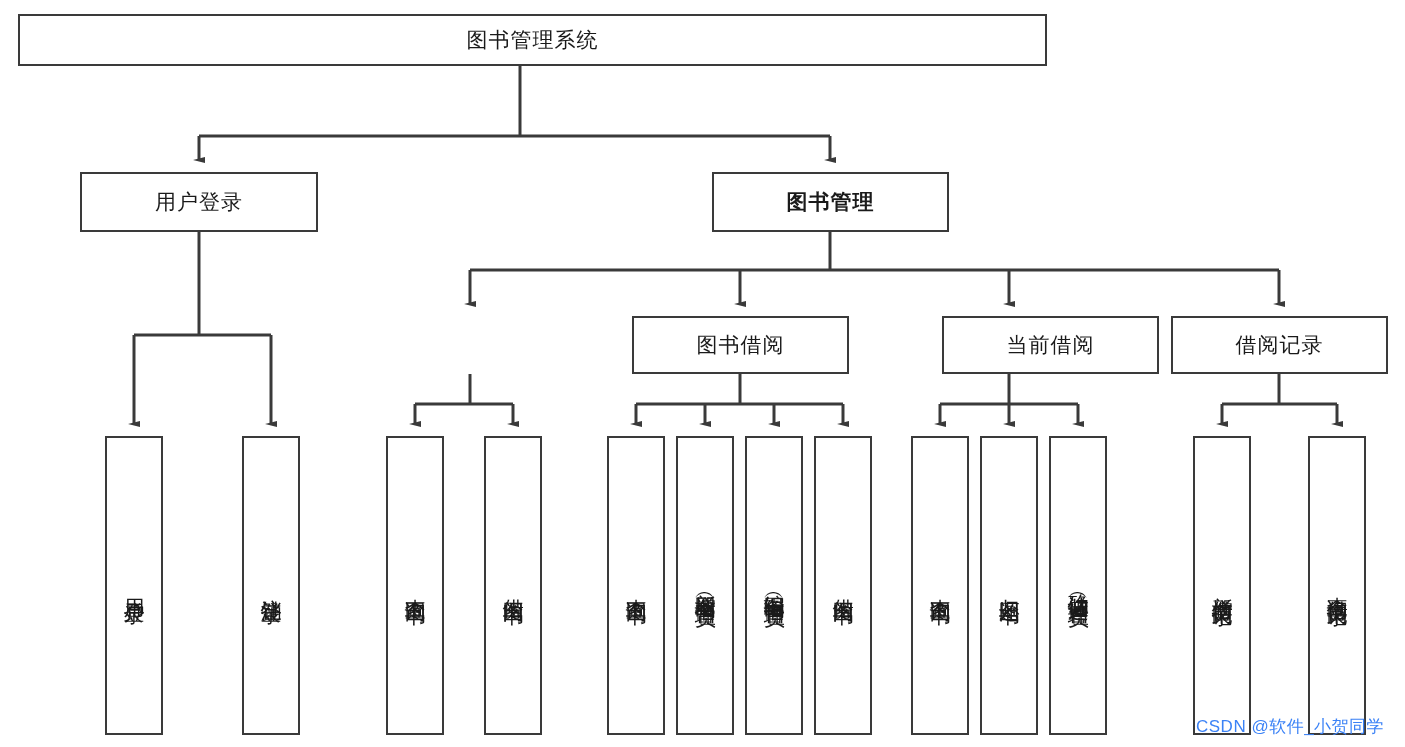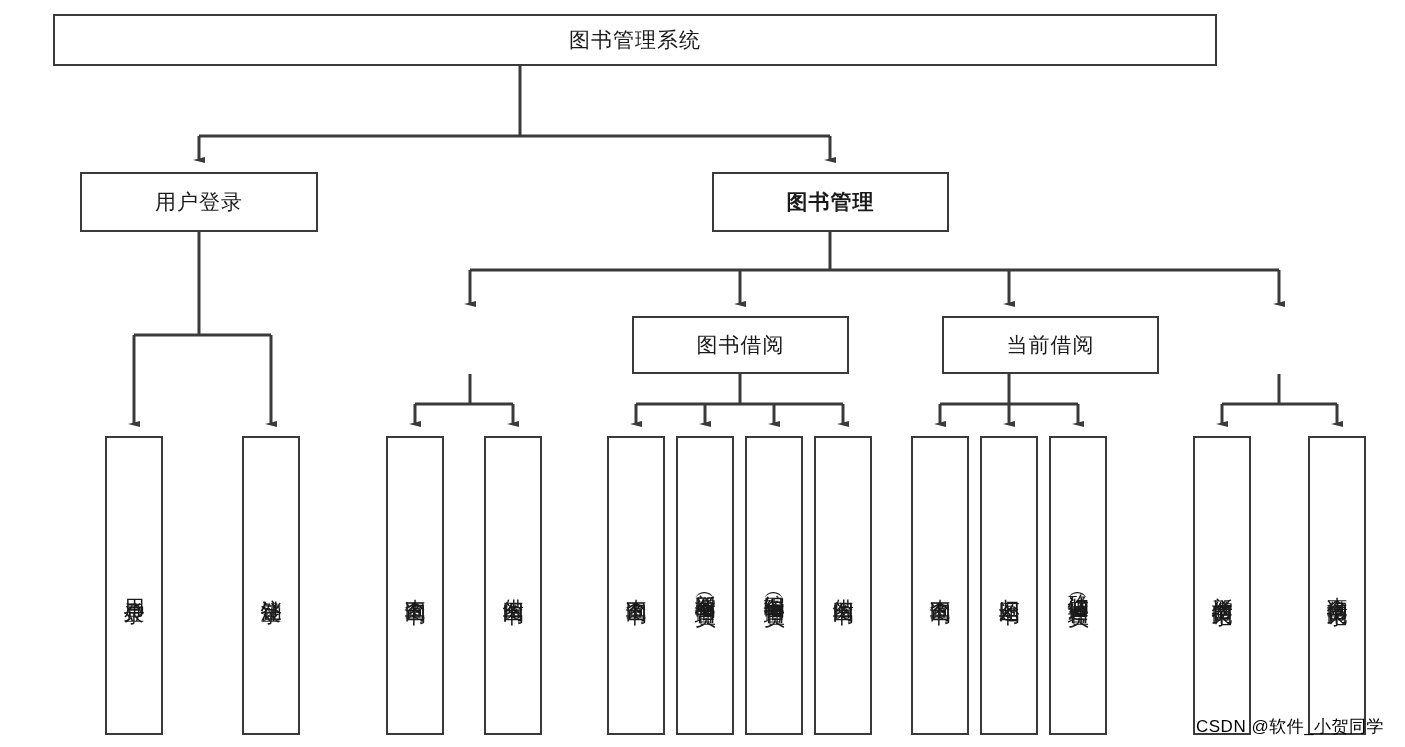--- a/index.html
+++ b/index.html
@@ -51,21 +51,21 @@
     padding: 6px 0;
     white-space: normal;
   }
   .node.vert > span {
     writing-mode: vertical-rl;
     text-orientation: upright;
     display: block;
   }
   .watermark {
     position: absolute;
-    color: #000000;
+    color: #3b82f6;
     font-size: 17px;
     letter-spacing: 0.5px;
     white-space: nowrap;
     user-select: none;
   }
 </style>
 </head>
 <body>
 
 <div id="diagram">
@@ -113,36 +113,39 @@
       <path d="M1009,404 L1009,424" marker-end="url(#arrow)"></path>
       <path d="M1078,404 L1078,424" marker-end="url(#arrow)"></path>
 
       <path d="M1279,374 L1279,404"></path>
       <path d="M1222,404 L1337,404"></path>
       <path d="M1222,404 L1222,424" marker-end="url(#arrow)"></path>
       <path d="M1337,404 L1337,424" marker-end="url(#arrow)"></path>
     </g>
   </svg>
 
-  <div class="node horiz" style="left:18px; top:14px; width:1164px; height:52px;margin-left:35px;">
+  <div class="node horiz" style="left:18px; top:14px; width:1029px; height:52px;">
     <span>图书管理系统</span>
   </div>
 
   <div class="node horiz" style="left:80px; top:172px; width:238px; height:60px;">
     <span>用户登录</span>
   </div>
   <div class="node horiz" style="left:712px; top:172px; width:237px; height:60px;font-weight:bold;">
     <span>图书管理</span>
   </div>
 
   <div class="node horiz" style="left:632px; top:316px; width:217px; height:58px;">
     <span>图书借阅</span>
   </div>
   <div class="node horiz" style="left:942px; top:316px; width:217px; height:58px;">
     <span>当前借阅</span>
+  </div>
+  <div class="node horiz" style="left:1171px; top:316px; width:217px; height:58px;">
+    <span>借阅记录</span>
   </div>
 
   <div class="node vert" style="left:105px; top:436px; width:58px; height:299px;">
     <span>用户登录</span>
   </div>
   <div class="node vert" style="left:242px; top:436px; width:58px; height:299px;">
     <span>注销登录</span>
   </div>
 
   <div class="node vert" style="left:386px; top:436px; width:58px; height:299px;">

